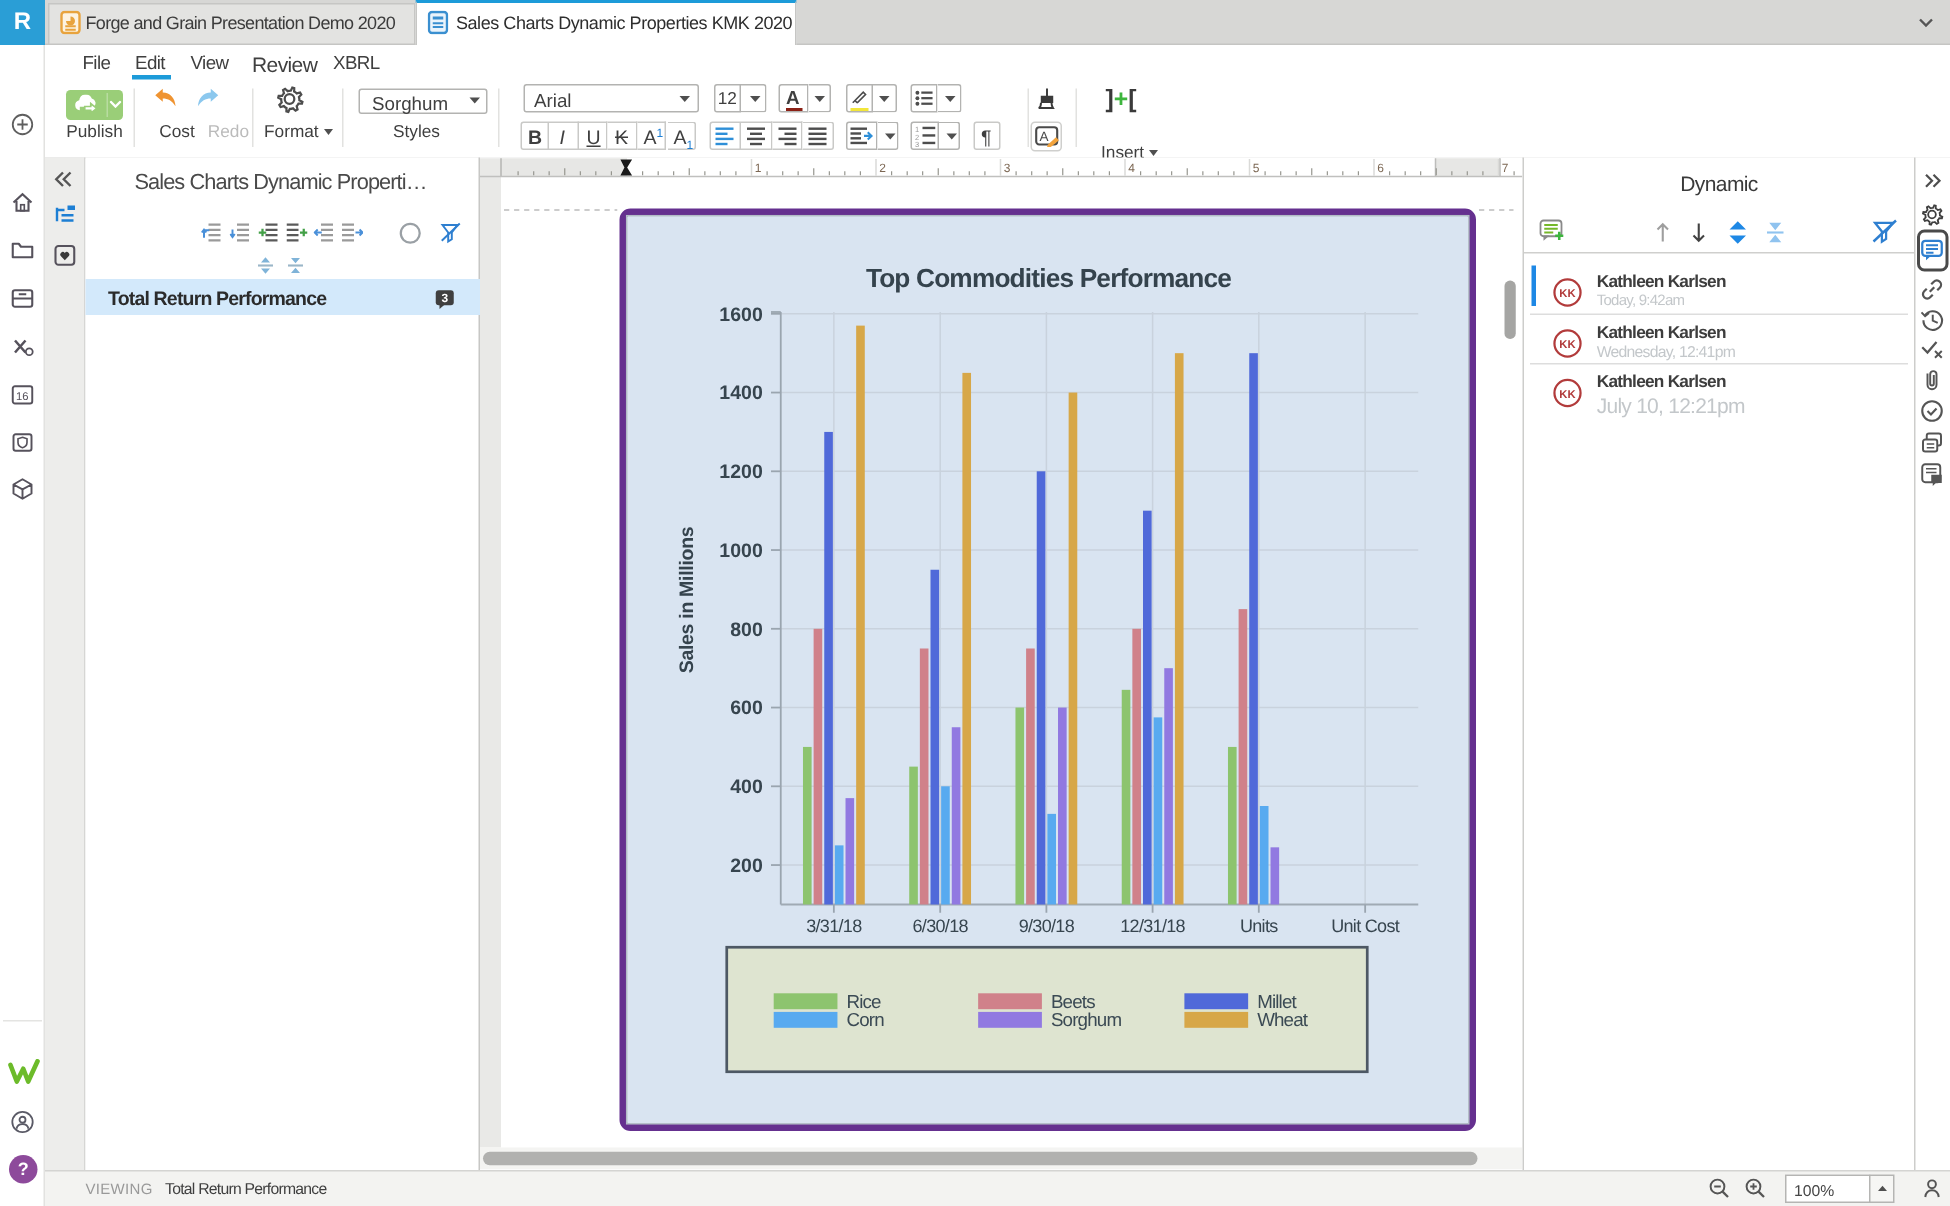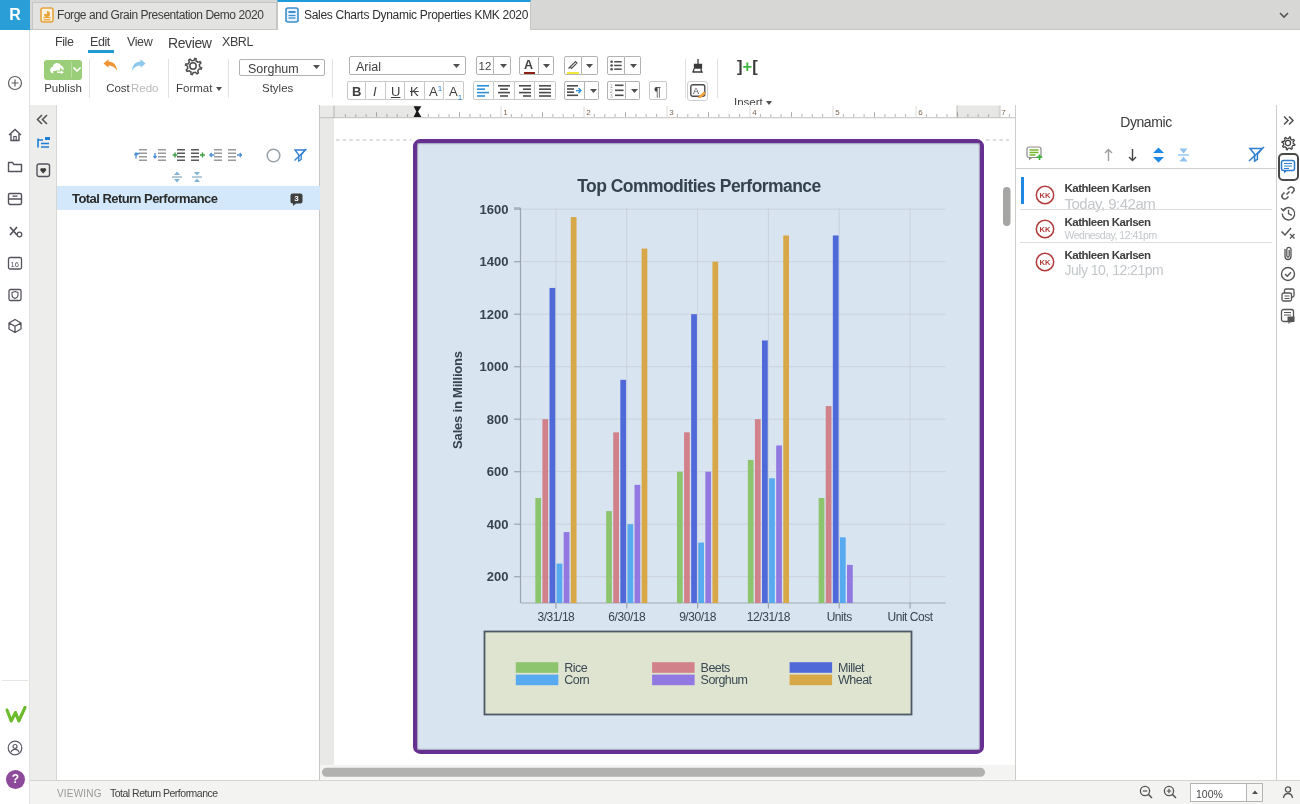--- a/index.html
+++ b/index.html
@@ -28,21 +28,21 @@
 <div style="position:absolute;left:44px;top:60px;width:37.5px;height:20px;background:#9ace78;border-radius:3px"></div>
 <div style="position:absolute;left:70.5px;top:62px;width:1px;height:16px;background:#b8dca0"></div>
 <div style="position:absolute;left:42px;top:82px;width:42px;height:12px;font-size:11.5px;color:#3f3f3f;text-align:center">Publish</div>
 <div style="position:absolute;left:89px;top:59px;width:1px;height:39px;background:#e2e2e0"></div>
 <div style="position:absolute;left:167.5px;top:59px;width:1px;height:39px;background:#e2e2e0"></div>
 <div style="position:absolute;left:228px;top:59px;width:1px;height:39px;background:#e2e2e0"></div>
 <div style="position:absolute;left:332px;top:59px;width:1px;height:39px;background:#e2e2e0"></div>
 <div style="position:absolute;left:685px;top:59px;width:1px;height:39px;background:#e2e2e0"></div>
 <div style="position:absolute;left:717.2px;top:59px;width:1px;height:39px;background:#e2e2e0"></div>
 <div style="position:absolute;left:100px;top:82px;width:36px;height:12px;font-size:11.5px;color:#3f3f3f;text-align:center">Cost</div>
-<div style="position:absolute;left:131px;top:82px;width:35px;height:12px;font-size:11.5px;color:#bbbbbb;text-align:left">Redo</div>
+<div style="position:absolute;left:131px;top:82px;width:35px;height:12px;font-size:11.5px;color:#bbbbbb;text-align:right">Redo</div>
 <div style="position:absolute;left:176px;top:82px;width:50px;height:12px;font-size:11.5px;color:#3f3f3f;white-space:nowrap">Format <span class="car"></span></div>
 <div style="position:absolute;left:239px;top:58.5px;width:85.5px;height:17.5px;background:#fff;border:1px solid #b3b3b1;border-radius:2px"></div>
 <div style="position:absolute;left:248px;top:61.5px;width:60px;height:13px;font-size:12.5px;color:#3f3f3f">Sorghum</div>
 <svg style="position:absolute;left:311.5px;top:64.2px" width="9" height="6" viewBox="0 0 9 6">
       <path d="M1 1 L4.5 5 L8 1 Z" fill="#4f4f4f"></path>
     </svg>
 <div style="position:absolute;left:262px;top:82px;width:38px;height:12px;font-size:11.5px;color:#3f3f3f;">Styles</div>
 <div style="position:absolute;left:349px;top:56px;width:116.5px;height:19px;background:#fff;border:1px solid #b3b3b1;border-radius:2px"></div>
 <div style="position:absolute;left:356px;top:60px;width:60px;height:13px;font-size:12.5px;color:#3f3f3f">Arial</div>
 <svg style="position:absolute;left:452px;top:62.8px" width="9" height="6" viewBox="0 0 9 6">
@@ -235,20 +235,21 @@
         <path d="M2 2.5 L2 11.5"></path>
         <path d="M2 4 h5 M5 7.5 h8 M5 11 h8"></path>
       </g>
       <rect x="9" y="1" width="5" height="3" fill="#1d7fd4"></rect>
     </svg>
 <svg style="position:absolute;left:36px;top:163px" width="15" height="15" viewBox="0 0 15 15">
       <rect x="1" y="1" width="12.5" height="12.5" rx="2" stroke="#56525c" stroke-width="1.4" fill="none"></rect>
       <path d="M7.2 10.5 L4.8 8 a1.7 1.7 0 1 1 2.4-2.4 a1.7 1.7 0 1 1 2.4 2.4 Z" fill="#3a3a3a"></path>
     </svg>
 <div style="position:absolute;left:57px;top:105px;width:263px;height:674.5px;background:#fff;border-right:1px solid #c7c7c5"></div>
+<div style="position:absolute;left:62px;top:114px;width:250px;height:18px;font-size:14.5px;letter-spacing:-0.6px;color:#4a4a4a;text-align:center;white-space:nowrap">Sales Charts Dynamic Properti…</div>
 <svg style="position:absolute;left:134px;top:148px" width="14" height="15" viewBox="0 0 14 15">
       <g fill="#9a9a9a">
         <rect x="5" y="1" width="8" height="1.5"></rect>
         <rect x="5" y="4.5" width="8" height="1.5"></rect>
         <rect x="5" y="8" width="8" height="1.5"></rect>
         <rect x="5" y="11.5" width="8" height="1.5"></rect>
       </g>
       <g transform="translate(0,3.5)">
         <path d="M2 7 L2 2 L5.5 2 M0.5 3.5 L2 1.5 L3.5 3.5" stroke="#4a90d9" stroke-width="1.3" fill="none"></path>
       </g>
@@ -537,21 +538,21 @@
       <path d="M3 3.5 h12 l-4.6 5.8 v5 l-2.8 1.8 v-6.8 Z" stroke="#2e7fd0" stroke-width="1.5" fill="none"></path>
       <path d="M2 16 L17 2" stroke="#2e7fd0" stroke-width="1.6"></path>
     </svg>
 <div style="position:absolute;left:1016px;top:168px;width:260px;height:1px;background:#cfcfcd"></div>
 <div style="position:absolute;left:1020.5px;top:177px;width:3px;height:27px;background:#1e88e5"></div>
 <svg style="position:absolute;left:1034.5px;top:184.5px" width="20" height="20" viewBox="0 0 20 20">
       <circle cx="10" cy="10" r="8.7" fill="#fff" stroke="#b23b3b" stroke-width="1.5"></circle>
       <text x="10" y="13" font-size="7.5" font-weight="700" fill="#b23b3b" text-anchor="middle" font-family="Liberation Sans">KK</text>
     </svg>
 <div style="position:absolute;left:1064.5px;top:181.5px;width:190px;height:15px;font-size:11.5px;letter-spacing:-0.5px;font-weight:700;color:#3d3d3d;white-space:nowrap">Kathleen Karlsen</div>
-<div style="position:absolute;left:1064.5px;top:194.5px;width:190px;height:13px;font-size:15px;letter-spacing:-0.5px;color:#c3c7ca;white-space:nowrap">Today, 9:42am</div>
+<div style="position:absolute;left:1064.5px;top:194.5px;width:190px;height:13px;font-size:10px;letter-spacing:-0.5px;color:#c3c7ca;white-space:nowrap">Today, 9:42am</div>
 <div style="position:absolute;left:1020px;top:208.7px;width:252px;height:1px;background:#dddddd"></div>
 <svg style="position:absolute;left:1034.5px;top:218.5px" width="20" height="20" viewBox="0 0 20 20">
       <circle cx="10" cy="10" r="8.7" fill="#fff" stroke="#b23b3b" stroke-width="1.5"></circle>
       <text x="10" y="13" font-size="7.5" font-weight="700" fill="#b23b3b" text-anchor="middle" font-family="Liberation Sans">KK</text>
     </svg>
 <div style="position:absolute;left:1064.5px;top:215.5px;width:190px;height:15px;font-size:11.5px;letter-spacing:-0.5px;font-weight:700;color:#3d3d3d;white-space:nowrap">Kathleen Karlsen</div>
 <div style="position:absolute;left:1064.5px;top:228.5px;width:190px;height:13px;font-size:10.5px;letter-spacing:-0.5px;color:#c3c7ca;white-space:nowrap">Wednesday, 12:41pm</div>
 <div style="position:absolute;left:1020px;top:241.7px;width:252px;height:1px;background:#dddddd"></div>
 <svg style="position:absolute;left:1034.5px;top:251.5px" width="20" height="20" viewBox="0 0 20 20">
       <circle cx="10" cy="10" r="8.7" fill="#fff" stroke="#b23b3b" stroke-width="1.5"></circle>

